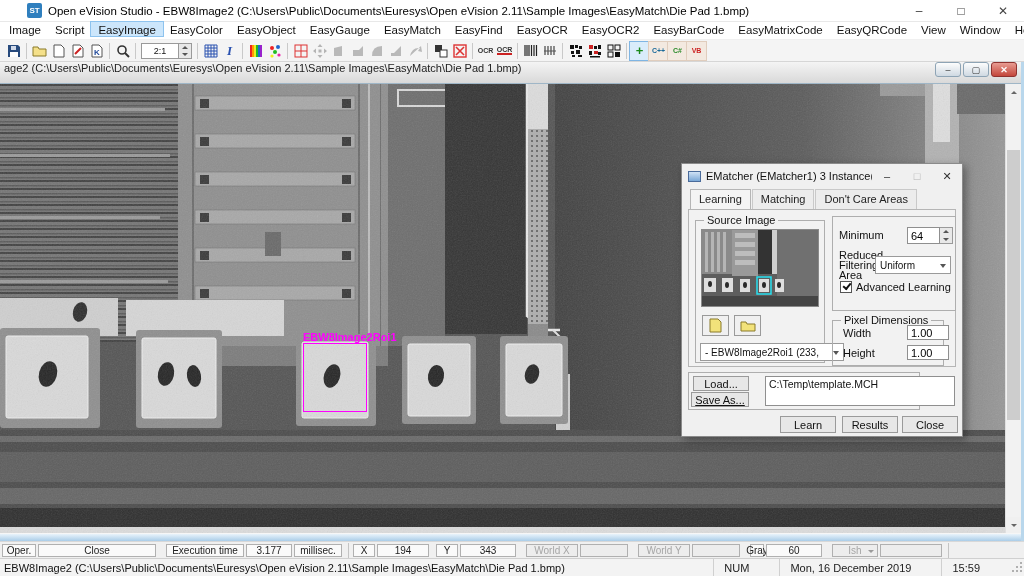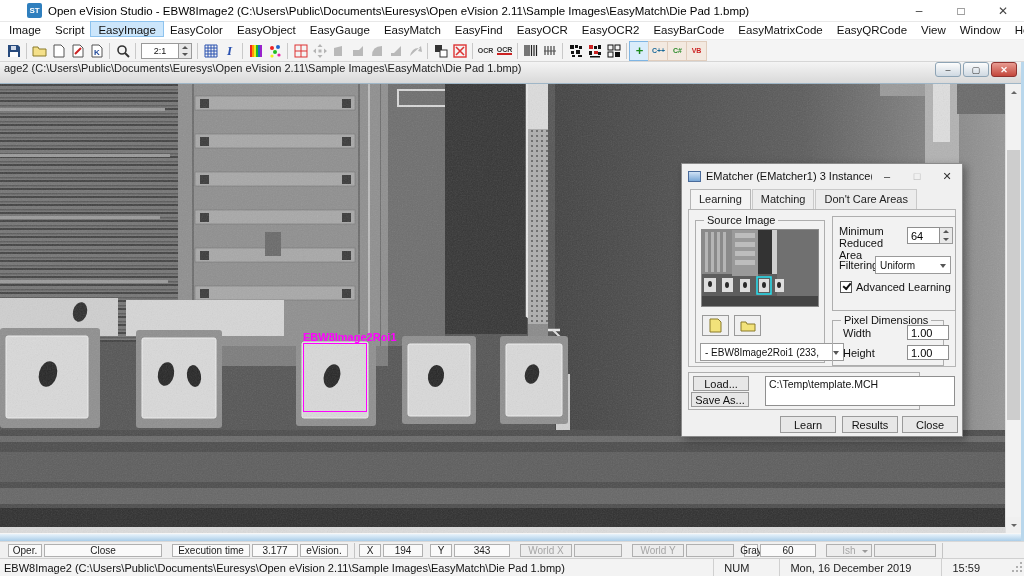--- a/index.html
+++ b/index.html
@@ -43,21 +43,21 @@
   .viewer svg { display:block; }
   .roi-rect { position:absolute; left:303px; top:259px; width:64px; height:69px; border:1px solid #ff00ff; }
   .roi-label { position:absolute; left:303px; top:247px; color:#ff00ff; font-size:11px; font-weight:bold; white-space:nowrap; }
   .vscroll { width:16px; height:449px; background:#f2f2f2; display:flex; flex-direction:column; border-left:1px solid #e0e0e0; }
   .sb-btn { height:16px; background:#f0f0f0; display:flex; align-items:center; justify-content:center; }
   .sb-track { flex:1; position:relative; }
   .sb-thumb { position:absolute; top:50px; left:1px; width:13px; height:270px; background:#cdcdcd; }
   .child-bottom { height:8px; background:linear-gradient(#e9f3fb,#aacde8); border-top:1px solid #f6f6f6; }
 
   
-  .statusbar { height:17px; background:#f0f0f0; border-top:1px solid #d8d8d8; display:flex; align-items:center; padding-left:8px;text-align:center; }
+  .statusbar { height:17px; background:#f0f0f0; border-top:1px solid #d8d8d8; display:flex; align-items:center; padding-left:2px;text-align:center; }
   .sb-box { height:13px; border:1px solid #b0b0b0; background:#fafafa; display:flex; align-items:center; justify-content:center;
             font-size:10px; color:#222; margin-right:2px; white-space:nowrap; }
   .sb-box.dim { color:#a6a6a6; background:#ededed; }
   .sb-gap { width:8px; } .sb-gap-s { width:5px; }
   .sb-vsep { width:1px; height:15px; background:#c4c4c4; margin:0 4px; }
   .sb-combo { position:relative; }
   .sb-combo .chev { position:absolute; right:3px; top:5px; width:0; height:0; border-left:3px solid transparent; border-right:3px solid transparent; border-top:3px solid #9a9a9a; }
 
   .bottombar { height:18px; background:#f3f3f3; border-top:1px solid #d0d0d0; display:flex; align-items:center;gap:20px; }
   .bb-text { flex:1; padding-left:4px; font-size:11px; color:#111; white-space:nowrap; overflow:hidden; }
@@ -526,21 +526,21 @@
             <path d="M1 3h5l1 2h8v7H1z" fill="#f2e27a" stroke="#8a7a2a"></path>
           </svg>
       </div>
       <div class="combo" style="left:4px; top:122px; width:144px;">
         <span>- EBW8Image2Roi1 (233,</span>
         <i class="chev"></i>
       </div>
     </div>
 
     <div class="grp" style="left:143px; top:6px; width:124px; height:95px;">
-      <div class="fld-label" style="left:6px; top:8px; width:66px; line-height:12px;">Minimum Reduced Area</div>
+      <div class="fld-label" style="left:6px; top:8px; width:66px; line-height:20px;">Minimum Reduced Area</div>
       <input class="edit" style="left: 74px; top: 10px; width: 33px;" value="64">
       <div class="spinner" style="position:absolute; left:107px; top:10px; height:17px;">
           <span>
             <i class="arr-up"></i>
           </span>
           <span>
             <i class="arr-dn"></i>
           </span>
         </div>
       <div class="fld-label" style="left:6px; top:42px;">Filtering</div>
@@ -556,39 +556,39 @@
       <span class="grp-cap">Pixel Dimensions</span>
       <div class="fld-label" style="left:10px; top:6px;">Width</div>
       <input class="edit" style="left: 74px; top: 4px; width: 42px; height: 15px;" value="1.00">
       <div class="fld-label" style="left:10px; top:26px;">Height</div>
       <input class="edit" style="left: 74px; top: 24px; width: 42px; height: 15px;" value="1.00">
     </div>
   </div>
 
   <div class="grp" style="left:6px; top:208px; width:232px; height:38px; background:#f2f2f2;">
     <div class="btn" style="position:absolute; left:4px; top:3px; width:56px; height:15px;">Load...</div>
-    <div class="btn" style="position:absolute; left:2px; top:19px; width:58px; height:15px;">Save As...</div>
+    <div class="btn" style="position:absolute; left:2px; top:19px; width:58px; height:15px;text-decoration:underline;">Save As...</div>
     <div class="patharea">C:\Temp\template.MCH</div>
   </div>
 
   <div class="btn dlg-bottom-btn" style="left:98px;">Learn</div>
   <div class="btn dlg-bottom-btn" style="left:160px;">Results</div>
   <div class="btn dlg-bottom-btn" style="left:220px;">Close</div>
 </div>
 
 <div class="statusbar">
   <div class="sb-box" style="width:34px;">Oper.</div>
   <div class="sb-box" style="width:118px;">Close</div>
   <div class="sb-gap"></div>
   <div class="sb-box" style="width:78px;">Execution time</div>
   <div class="sb-box" style="width:46px;">3.177</div>
-  <div class="sb-box" style="width:48px;">eVision.</div>
+  <div class="sb-box" style="width:48px;">millisec.</div>
   <div class="sb-vsep"></div>
   <div class="sb-box" style="width:22px;">X</div>
-  <div class="sb-box" style="width:40px;">194</div>
+  <div class="sb-box" style="width:52px;">194</div>
   <div class="sb-gap-s"></div>
   <div class="sb-box" style="width:22px;">Y</div>
   <div class="sb-box" style="width:56px;">343</div>
   <div class="sb-gap"></div>
   <div class="sb-box dim" style="width:52px;">World X</div>
   <div class="sb-box dim" style="width:48px;"></div>
   <div class="sb-gap"></div>
   <div class="sb-box dim" style="width:52px;">World Y</div>
   <div class="sb-box dim" style="width:48px;"></div>
   <div class="sb-gap"></div>

